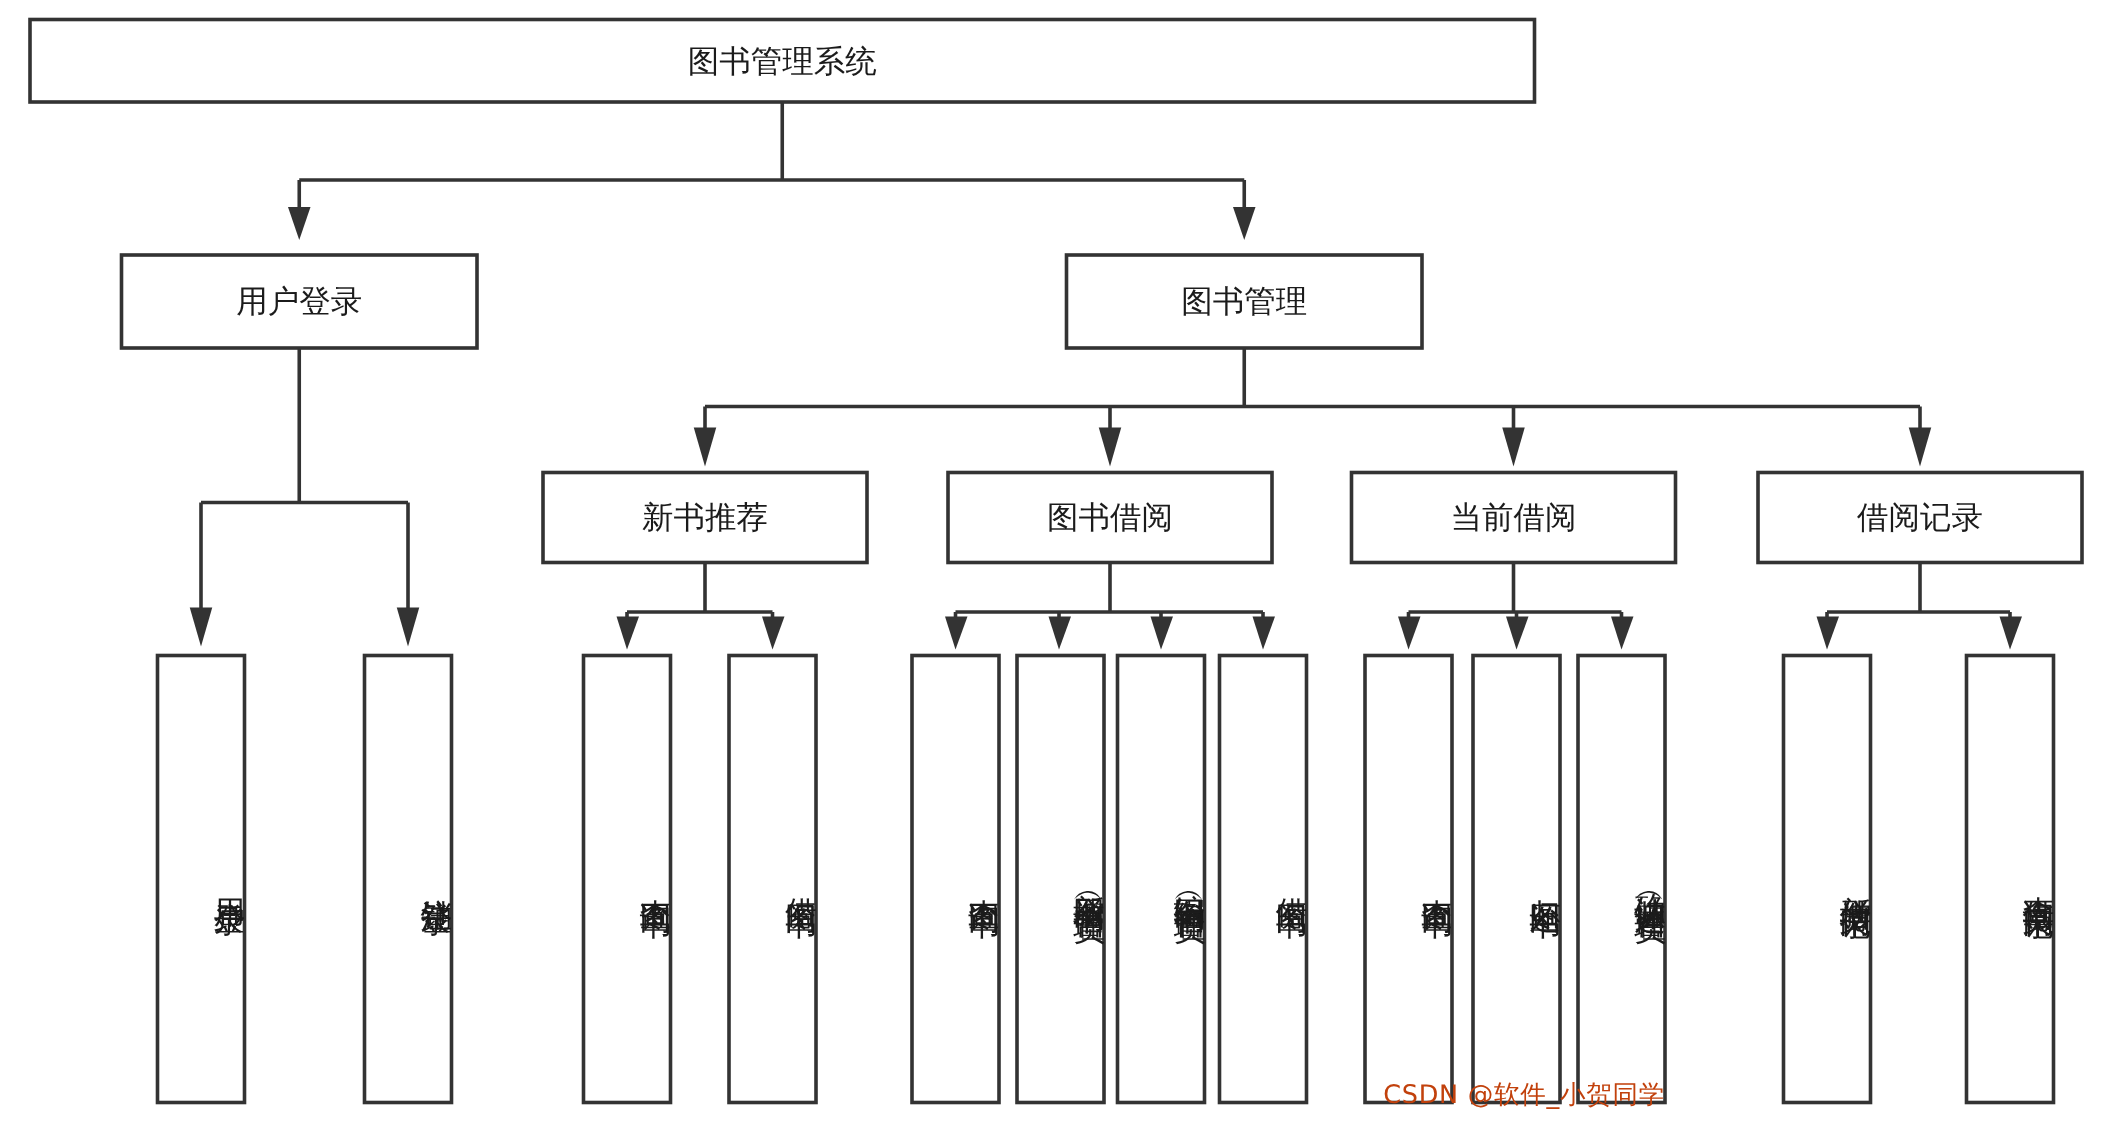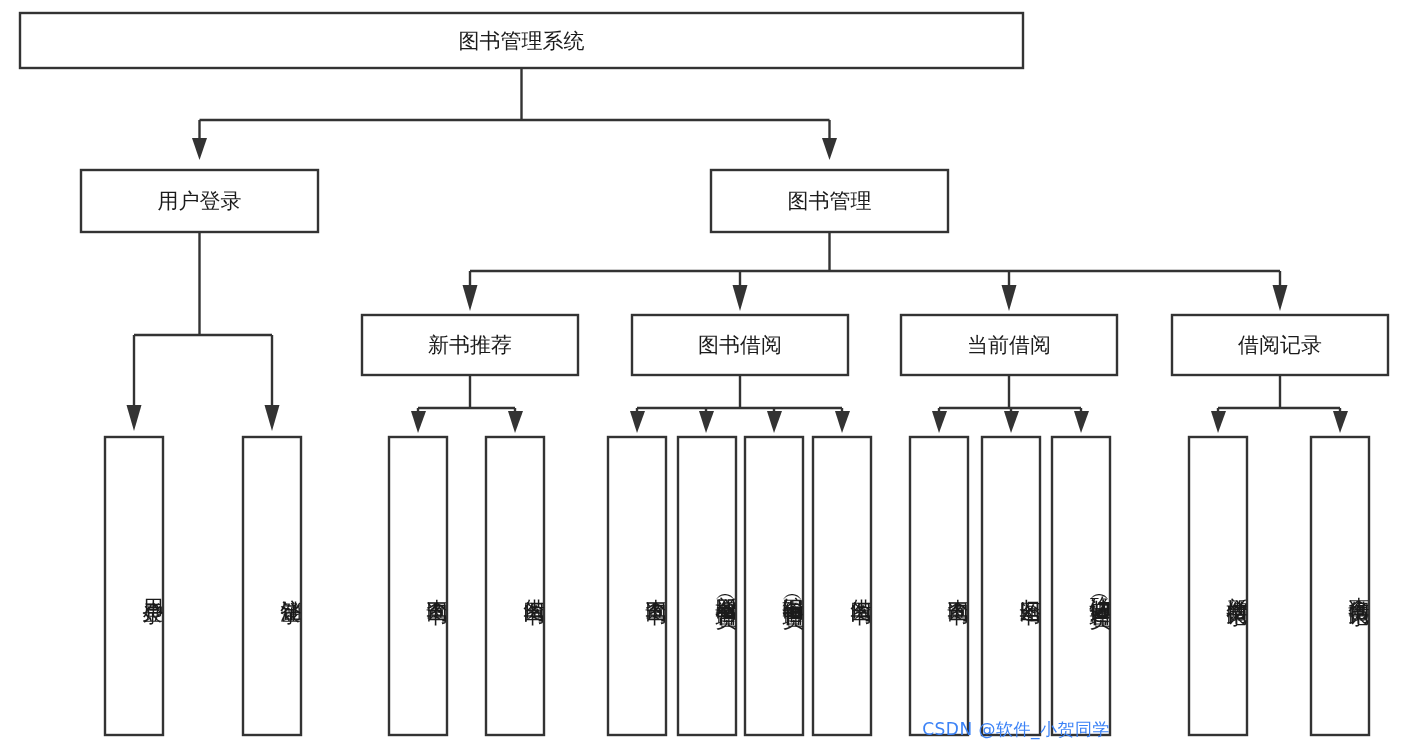--- a/index.html
+++ b/index.html
@@ -62,21 +62,21 @@
     white-space: nowrap;
     text-align: left;
     pointer-events: none;
   }
   .watermark {
     position: absolute;
     right: 8px;
     bottom: 6px;
     font-family: "DejaVu Sans", "Liberation Sans", sans-serif;
     font-size: 17px;
-    color: #3b82f6;
+    color: #c2410c;
     letter-spacing: 0.5px;
     white-space: nowrap;
   }
 </style>
 </head>
 <body>
 
 <div id="diagram-root">
 
   <svg id="flow" viewBox="0 0 1405 747" xmlns="http://www.w3.org/2000/svg">

